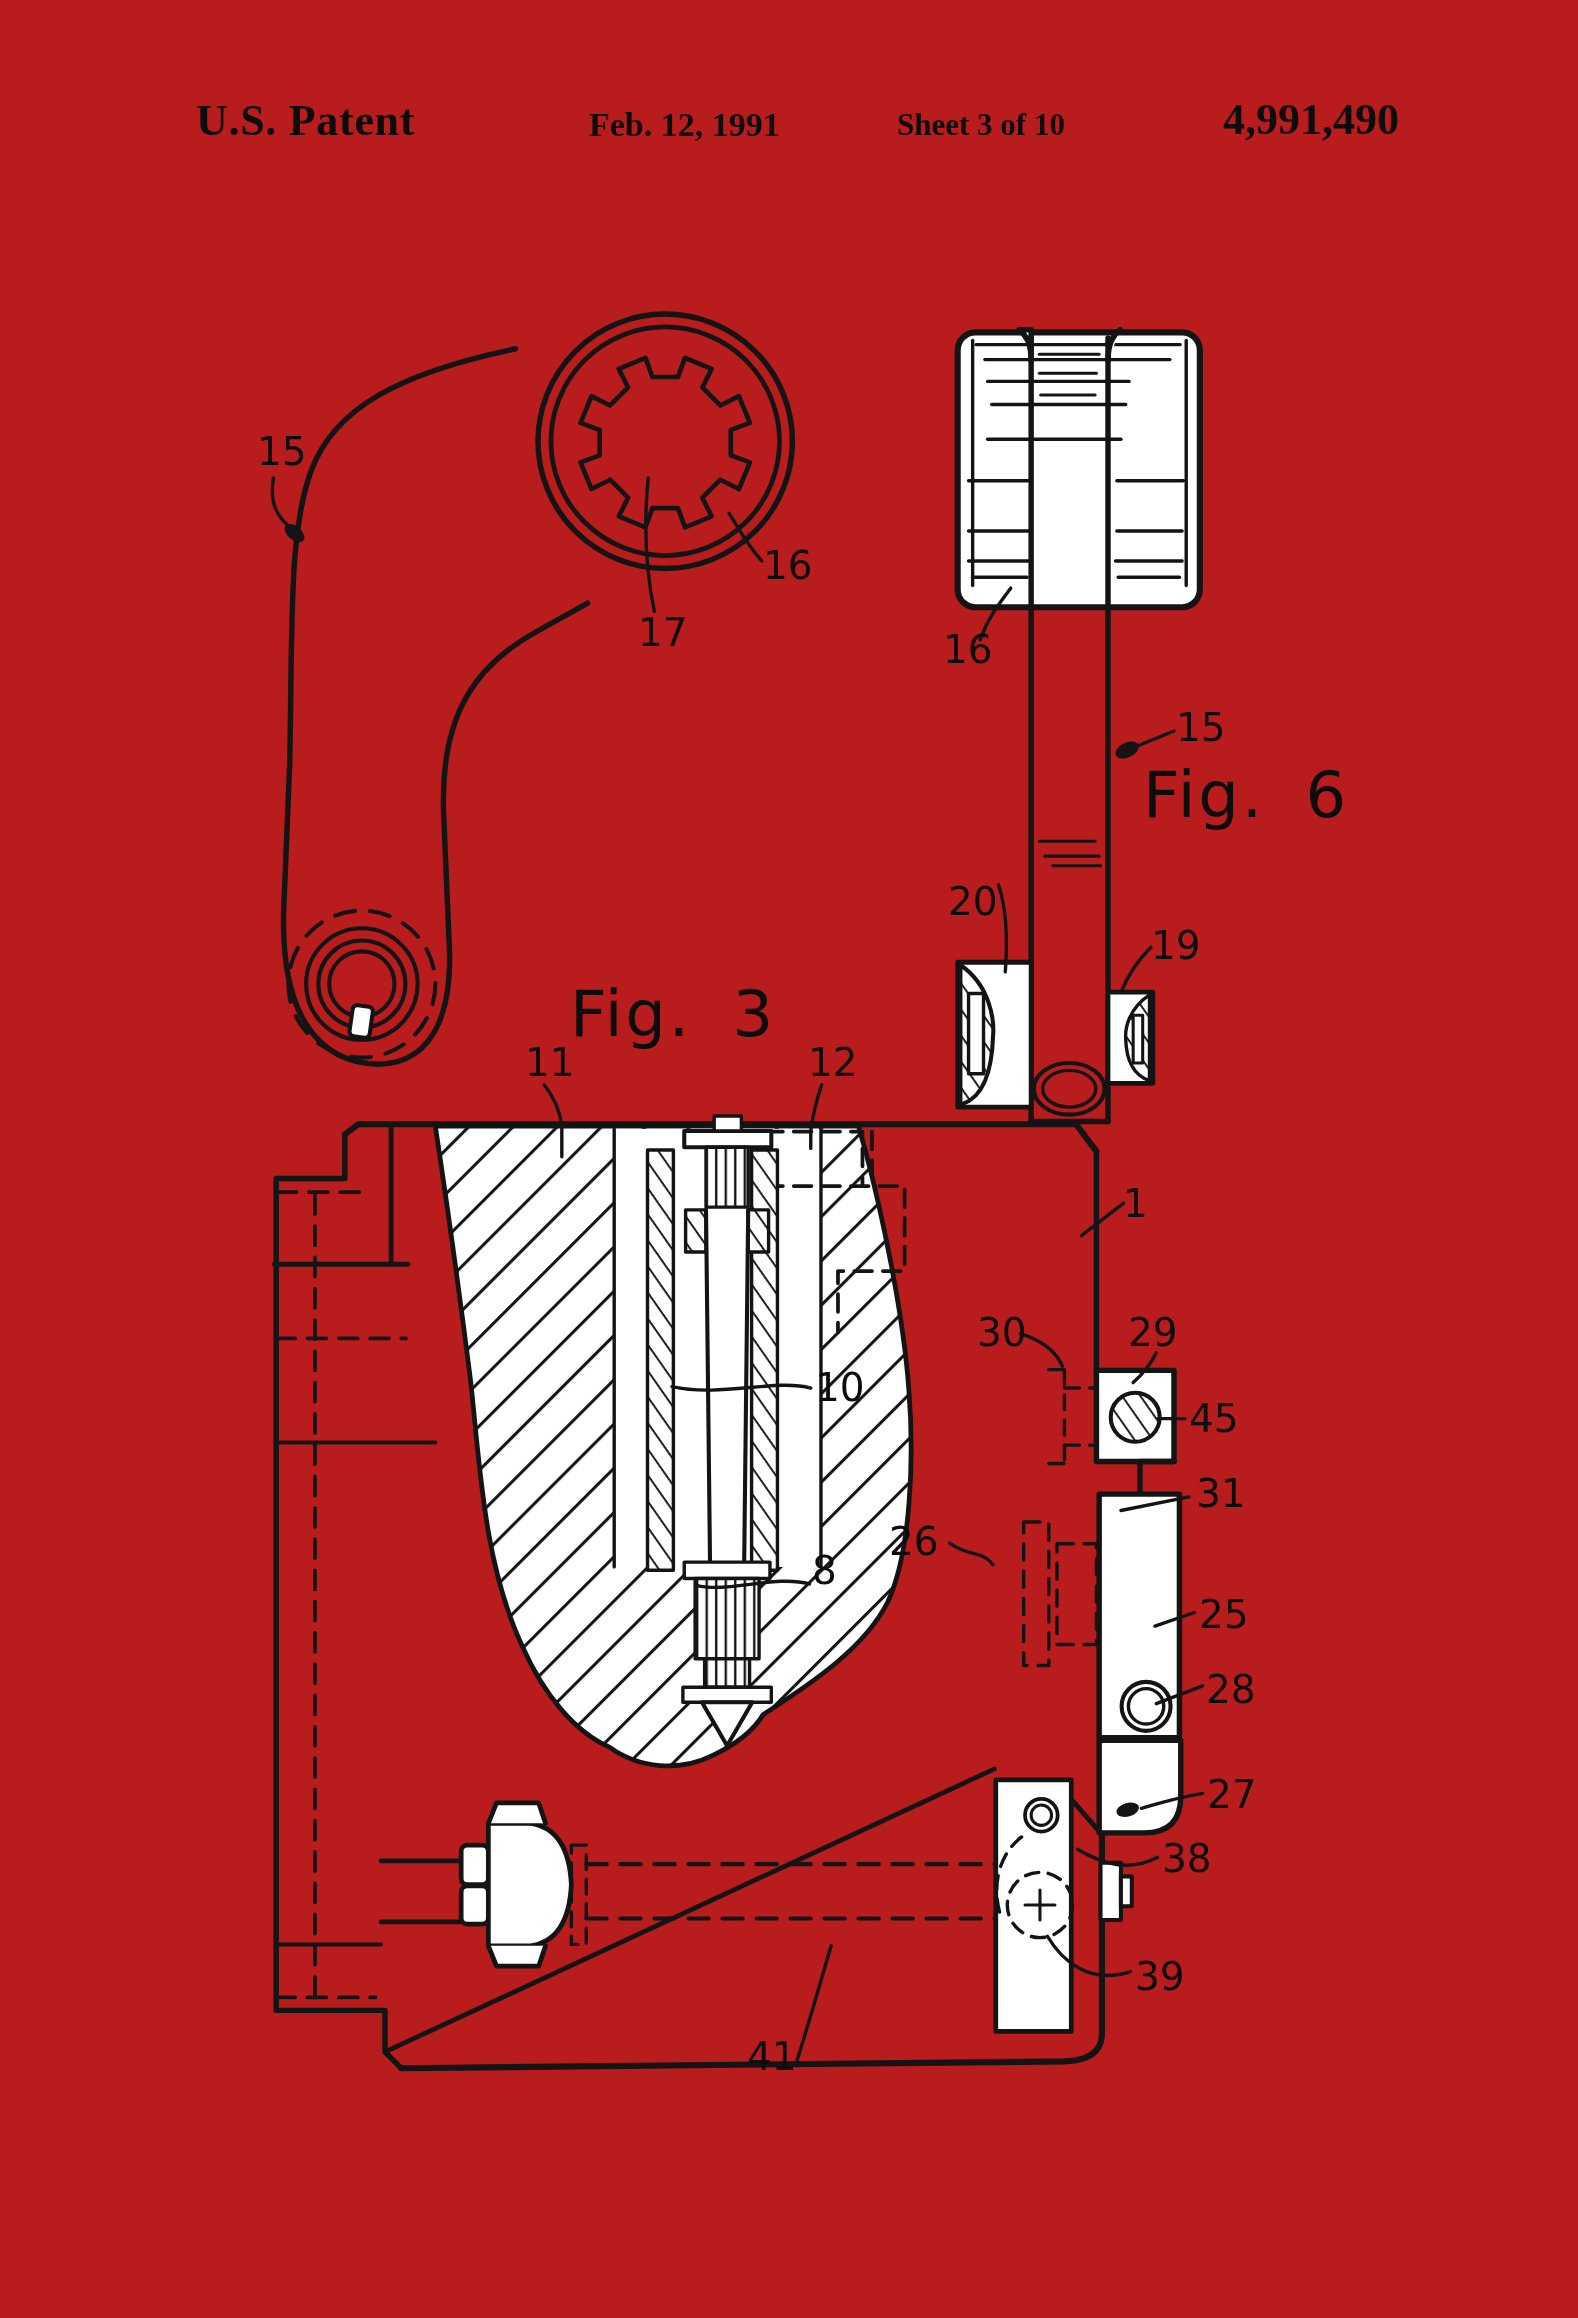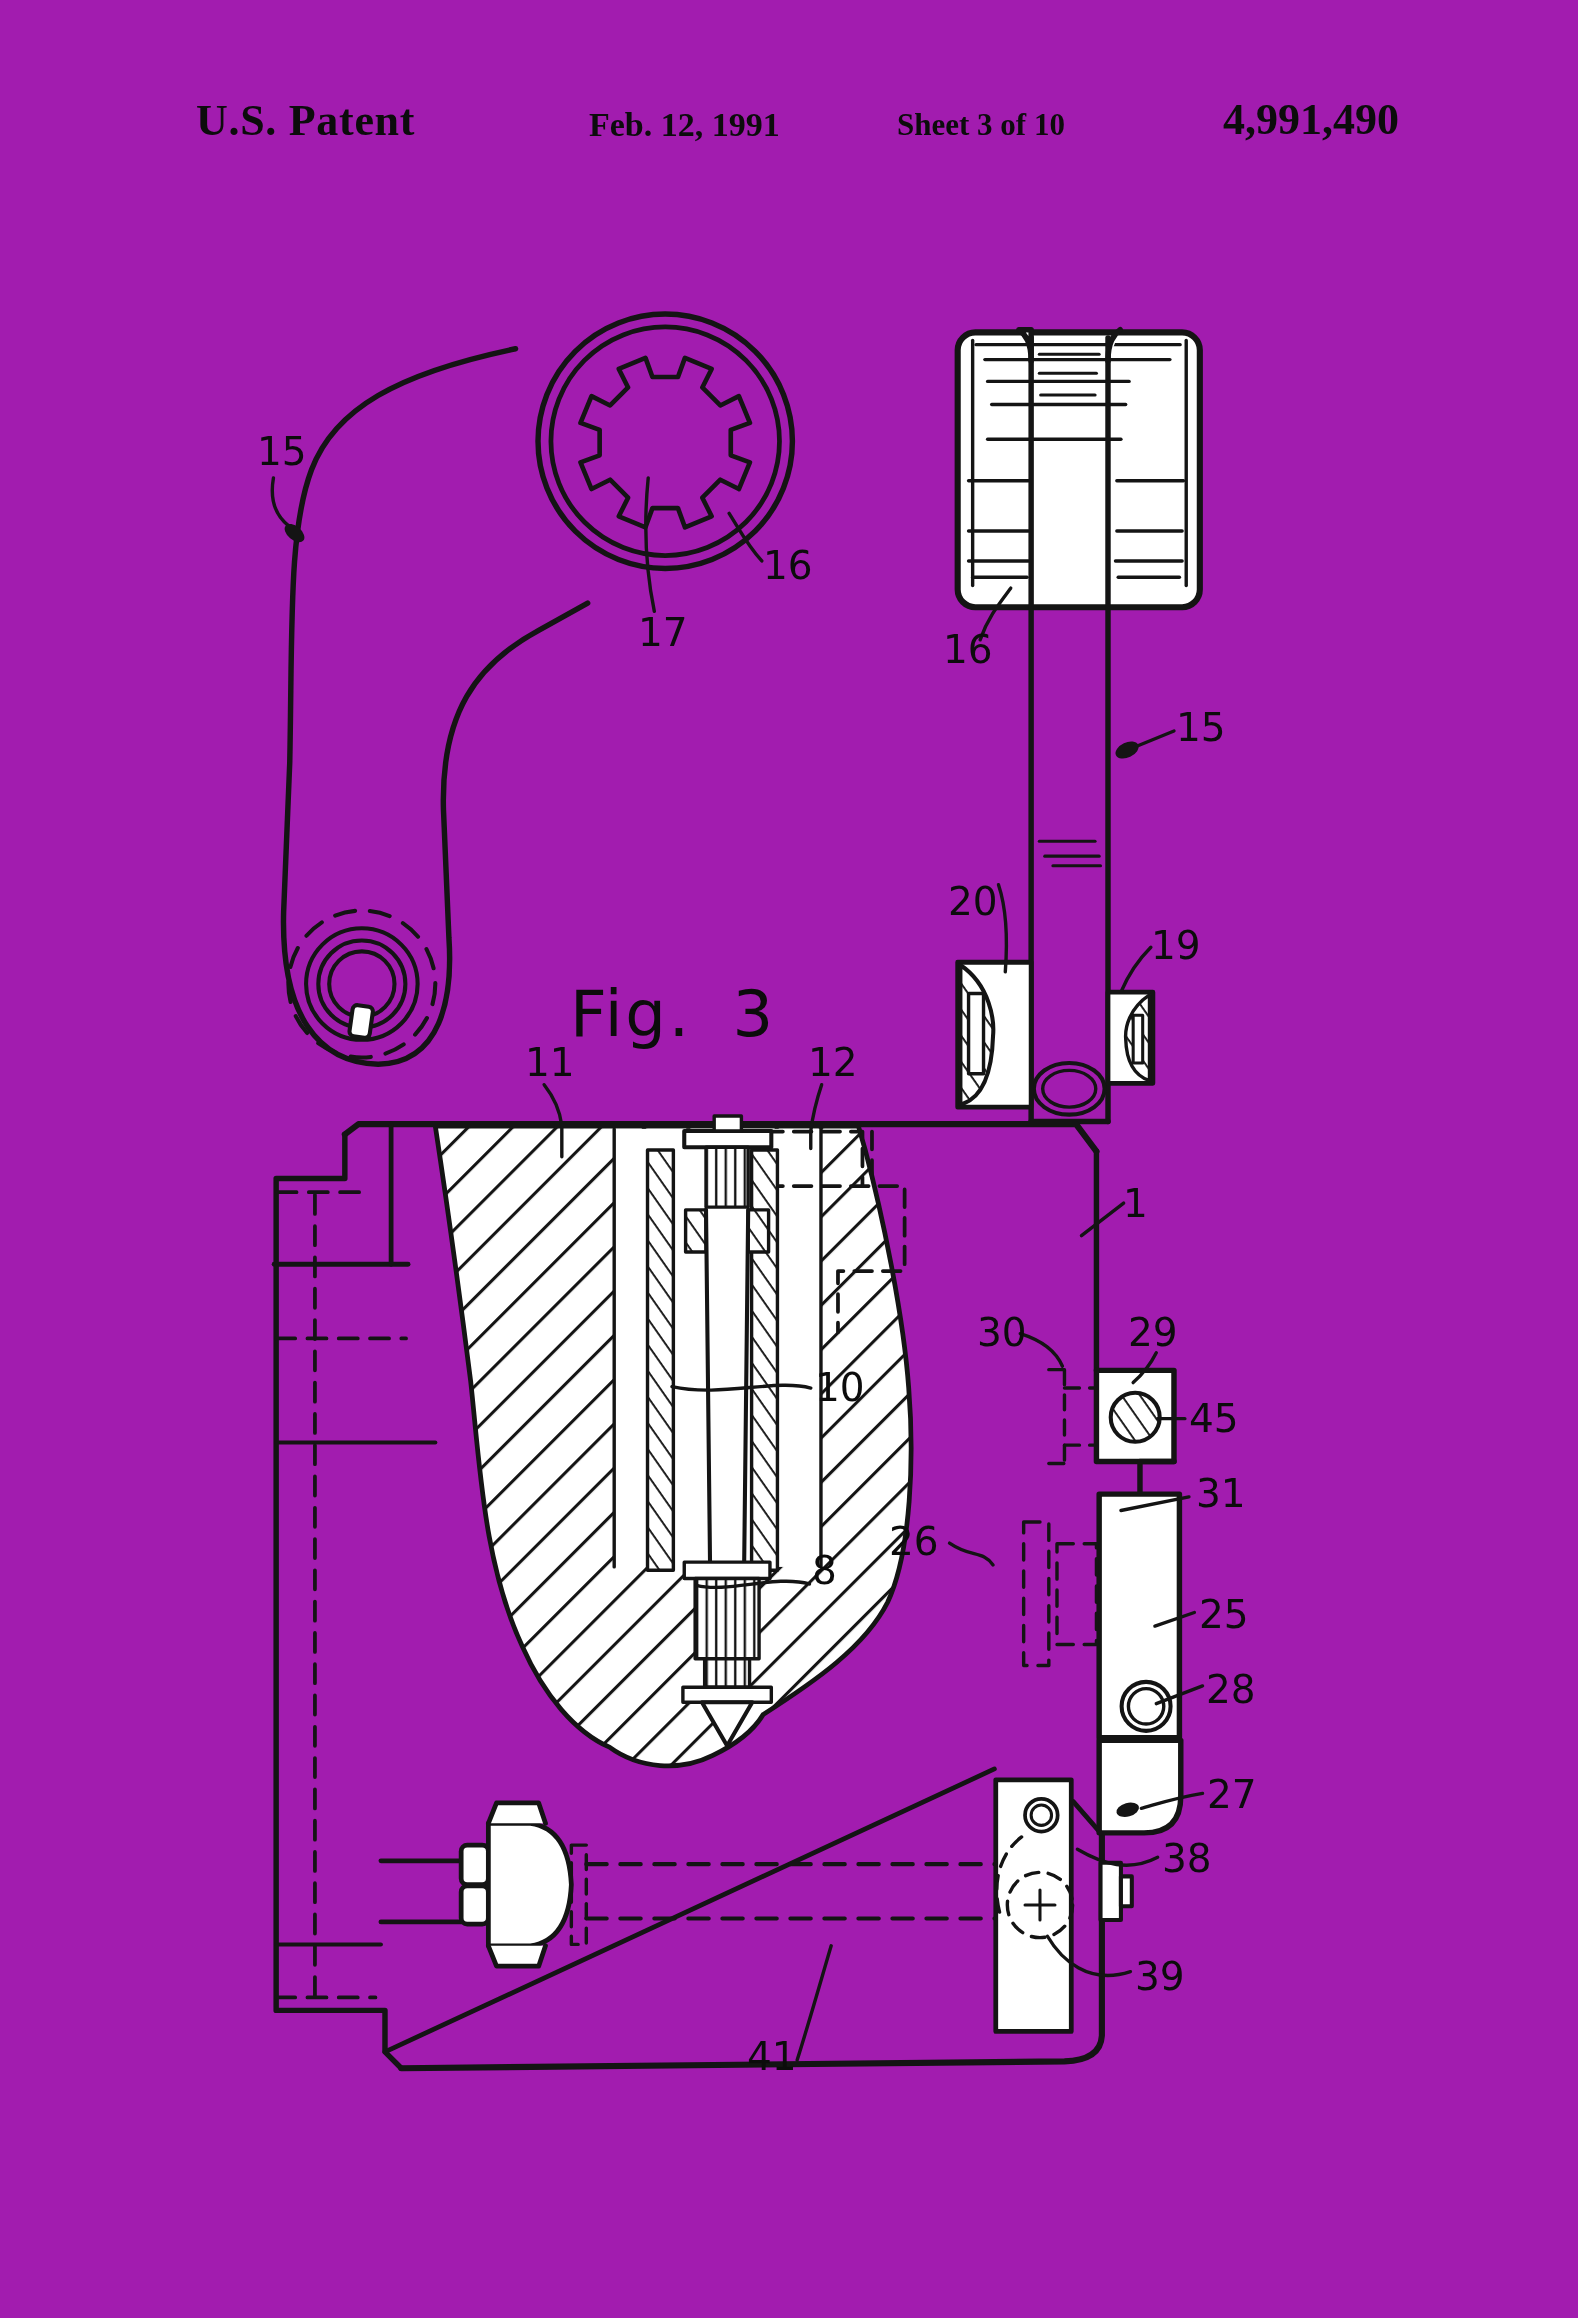--- a/index.html
+++ b/index.html
@@ -1,19 +1,19 @@
 <!DOCTYPE html>
 <html style="font-size:11px"><head>
 <meta charset="utf-8">
 <style>
   html,body{margin:0;padding:0;background:#e8e8e8;}
   .page{
     position:relative;
     width:1578px;height:2319px;
-    background:#a21caf;
+    background:#b91c1c;
     font-family:"DejaVu Sans", sans-serif;
     color:#111;
     overflow:hidden;
   }
   .hdr{
     position:absolute;
     font-family:"Liberation Serif", serif;
     font-weight:bold;
     white-space:nowrap;
     color:#0c0c0c;
@@ -265,20 +265,21 @@
       </g>
       <ellipse cx="1658" cy="2660" rx="17" ry="10" fill="#141414" stroke="none" transform="rotate(-15 1658 2660)"></ellipse>
 
       <g stroke-width="5" stroke-dasharray="24 16">
         <rect x="1505" y="2237" width="37" height="211"></rect>
         <rect x="1554" y="2269" width="58" height="148"></rect>
       </g>
     </g>
   </svg>
 
+  <div class="caption" style="left:1143px;top:758px;">Fig. 6</div>
   <div class="caption" style="left:570px;top:977px;">Fig. 3</div>
 
   <div class="ref-label" style="left:257px;top:429px;">15</div>
   <div class="ref-label" style="left:763px;top:543px;">16</div>
   <div class="ref-label" style="left:638px;top:610px;">17</div>
 
   <div class="ref-label" style="left:943px;top:627px;">16</div>
   <div class="ref-label" style="left:1176px;top:705px;">15</div>
   <div class="ref-label" style="left:948px;top:879px;">20</div>
   <div class="ref-label" style="left:1151px;top:923px;">19</div>

